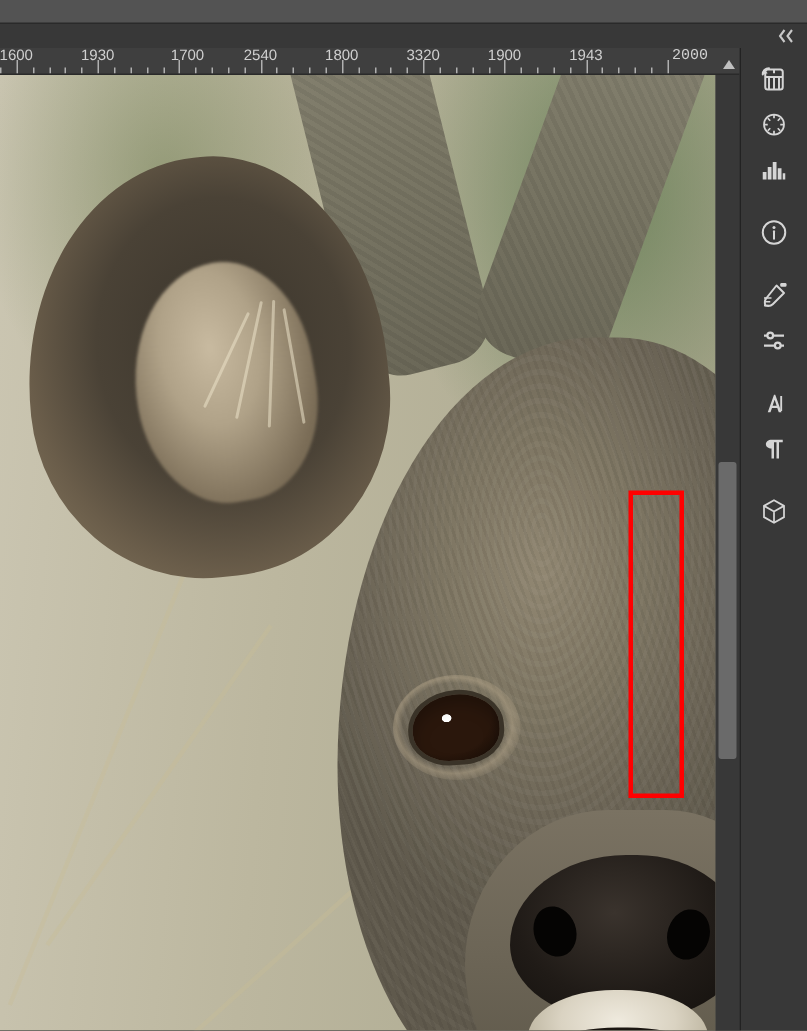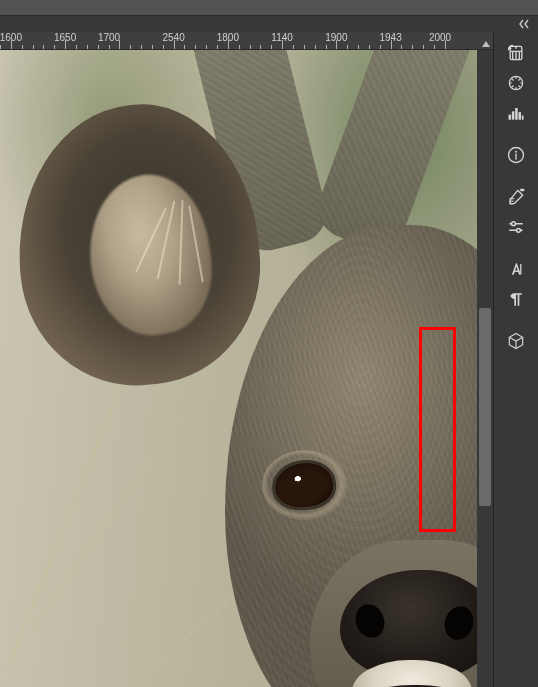--- a/index.html
+++ b/index.html
@@ -233,35 +233,35 @@
   <div class="canvas-area">
 
     <div class="ruler" id="ruler">
       <span class="scroll-up">
         <svg width="10" height="10" viewBox="0 0 10 10">
             <path d="M5 2 L9 8 L1 8 Z" fill="#bfbfbf"></path>
           </svg>
       </span>
     <div class="label" style="left: 10.85px;">1600</div>
         <div class="tick major" style="left: 10.85px;"></div>
-        <div class="label" style="left: 65.1px;">1650</div>
+        <div class="label" style="left: 65.1px;">1930</div>
         <div class="tick major" style="left: 65.1px;"></div>
-        <div class="label" style="left: 109px;">1700</div>
+        <div class="label" style="left: 125px;">1700</div>
         <div class="tick major" style="left: 119.35px;"></div>
         <div class="label" style="left: 173.6px;">2540</div>
         <div class="tick major" style="left: 173.6px;"></div>
         <div class="label" style="left: 227.85px;">1800</div>
         <div class="tick major" style="left: 227.85px;"></div>
-        <div class="label" style="left: 282.1px;">1140</div>
+        <div class="label" style="left: 282.1px;">3320</div>
         <div class="tick major" style="left: 282.1px;"></div>
         <div class="label" style="left: 336.35px; text-align: right;">1900</div>
         <div class="tick major" style="left: 336.35px;"></div>
         <div class="label" style="left: 390.6px;">1943</div>
         <div class="tick major" style="left: 390.6px;"></div>
-        <div class="label" style="left: 440px;">2000</div>
+        <div class="label" style="left: 460px; font-family: Liberation Mono, monospace;">2000</div>
         <div class="tick major" style="left: 444.85px;"></div>
         <div class="tick minor" style="left: 0px;"></div>
         <div class="tick minor" style="left: 21.7px;"></div>
         <div class="tick minor" style="left: 32.55px;"></div>
         <div class="tick minor" style="left: 43.4px;"></div>
         <div class="tick minor" style="left: 54.25px;"></div>
         <div class="tick minor" style="left: 75.95px;"></div>
         <div class="tick minor" style="left: 86.8px;"></div>
         <div class="tick minor" style="left: 97.65px;"></div>
         <div class="tick minor" style="left: 108.5px;"></div>

